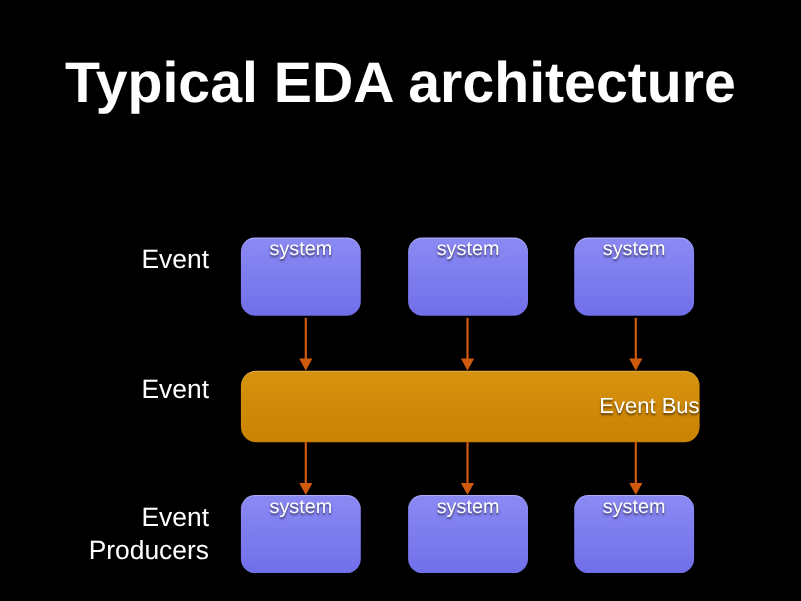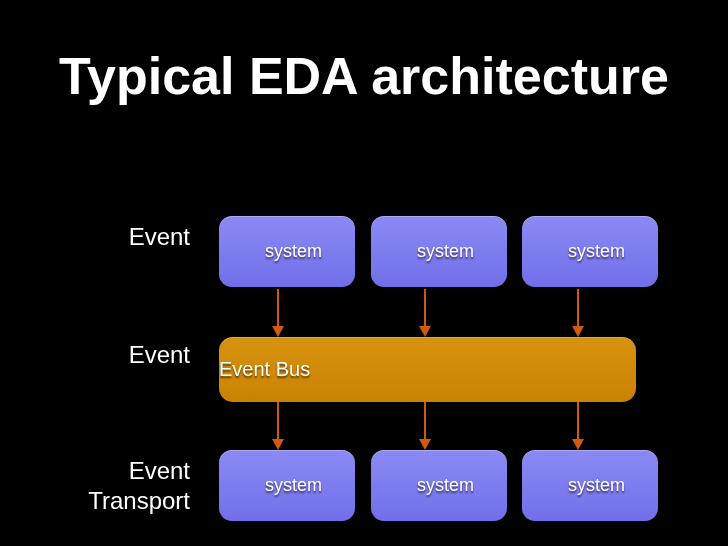--- a/index.html
+++ b/index.html
@@ -39,29 +39,27 @@
     line-height: 30px;
     font-weight: 400;
   }
   .row-label span { display: block; }
   .row-label.producers { top: 222px; }
   .row-label.transport { top: 340px; }
   .row-label.consumers { top: 456px; }
 
   .sysbox {
     position: absolute;
-    width: 123px;
+    width: 109px;
     height: 71px;
     border-radius: 13px;
     background: linear-gradient(180deg, var(--system-box-top, #8b8af4) 0%, var(--system-box-bottom, #706fe9) 100%);
     box-shadow: inset 0 1px 0 rgba(255,255,255,0.28), 0 2px 5px rgba(0,0,0,0.6);
     display: flex;
-    align-items: center;
     justify-content: center;
-    padding-left: 13px;
   }
   .row-top    { top: 216px; }
   .row-bottom { top: 450px; }
   .col1 { left: 219px; }
   .col2 { left: 371px; }
   .col3 { left: 522px; }
 
   .boxlabel {
     color: var(--box-text, #fff);
     font-size: 18px;
@@ -71,21 +69,21 @@
     position: absolute;
     left: 219px;
     top: 337px;
     width: 417px;
     height: 65px;
     border-radius: 14px;
     background: linear-gradient(180deg, var(--bus-top, #d79310) 0%, var(--bus-bottom, #ca8202) 100%);
     box-shadow: inset 0 1px 0 rgba(255,255,255,0.22), 0 2px 5px rgba(0,0,0,0.6);
     display: flex;
     align-items: center;
-    justify-content: flex-start;
+    justify-content: flex-end;
   }
   .bus .boxlabel { font-size: 20px; }
 
   .arrow {
     position: absolute;
     width: 12px;
     height: 48px;
   }
   .arrow .shaft {
     position: absolute;
@@ -119,21 +117,21 @@
   <h1 class="title">Typical EDA architecture</h1>
 
   <div class="row-label producers">
     <span>Event</span>
   </div>
   <div class="row-label transport">
     <span>Event</span>
   </div>
   <div class="row-label consumers">
     <span>Event</span>
-    <span>Transport</span>
+    <span>Producers</span>
   </div>
 
   <div class="sysbox row-top col1">
     <span class="boxlabel">system</span>
   </div>
   <div class="sysbox row-top col2">
     <span class="boxlabel">system</span>
   </div>
   <div class="sysbox row-top col3">
     <span class="boxlabel">system</span>

